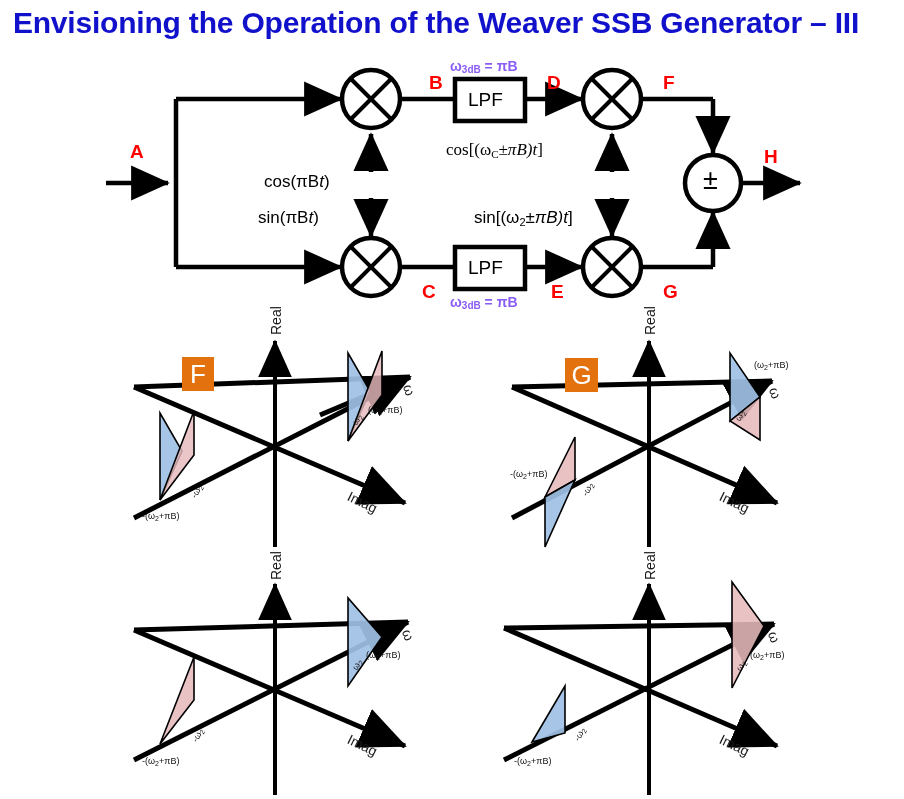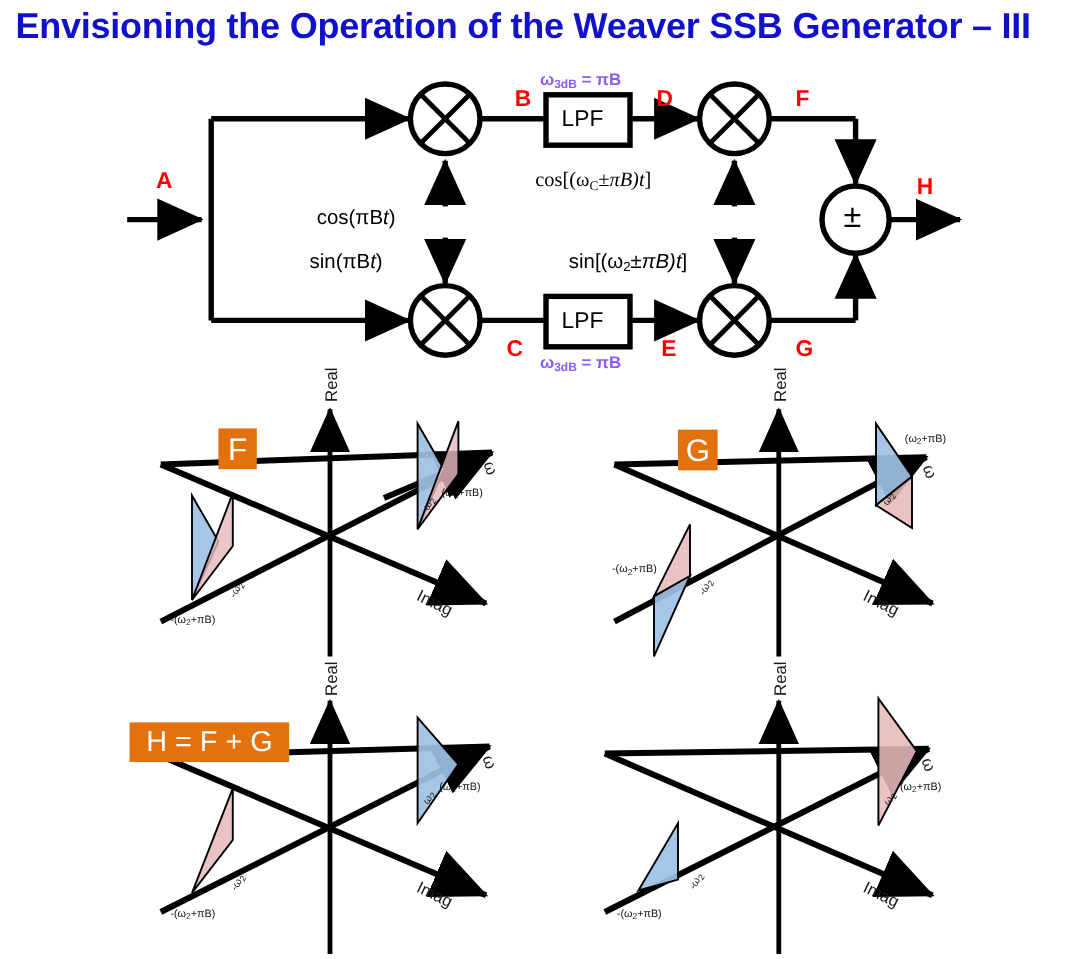--- a/index.html
+++ b/index.html
@@ -321,21 +321,20 @@
 
       <g stroke="#000" stroke-width="1.6">
         <polygon points="228,116 228,28 262,67" fill="#9fc0e4" fill-opacity="0.92"></polygon>
       </g>
 
       <g stroke="#000" stroke-width="1.6">
         <polygon points="40,174 74,87 74,130" fill="#e6b9bc" fill-opacity="0.88"></polygon>
       </g>
     </svg>
 
-    <div class="badge" style="left:-12px; top:32px; width:133px; height:33px; font-size:24px;">H = F + G</div>
 
     <div class="ax-label rot-real" style="left:148px; top:10px;">Real</div>
     <div class="ax-label rot-omega" style="left:294px; top:57px;">ω</div>
     <div class="ax-label rot-imag" style="left:232px; top:161px;">Imag</div>
 
     <div class="tick-label rot-tick-w2" style="left:230px; top:97px;">
       <span>ω</span><span class="sub">2</span>
     </div>
     <div class="tick-label" style="left:246px; top:80px;">
       <span>(ω</span><span class="sub">2</span><span>+πB)</span>

